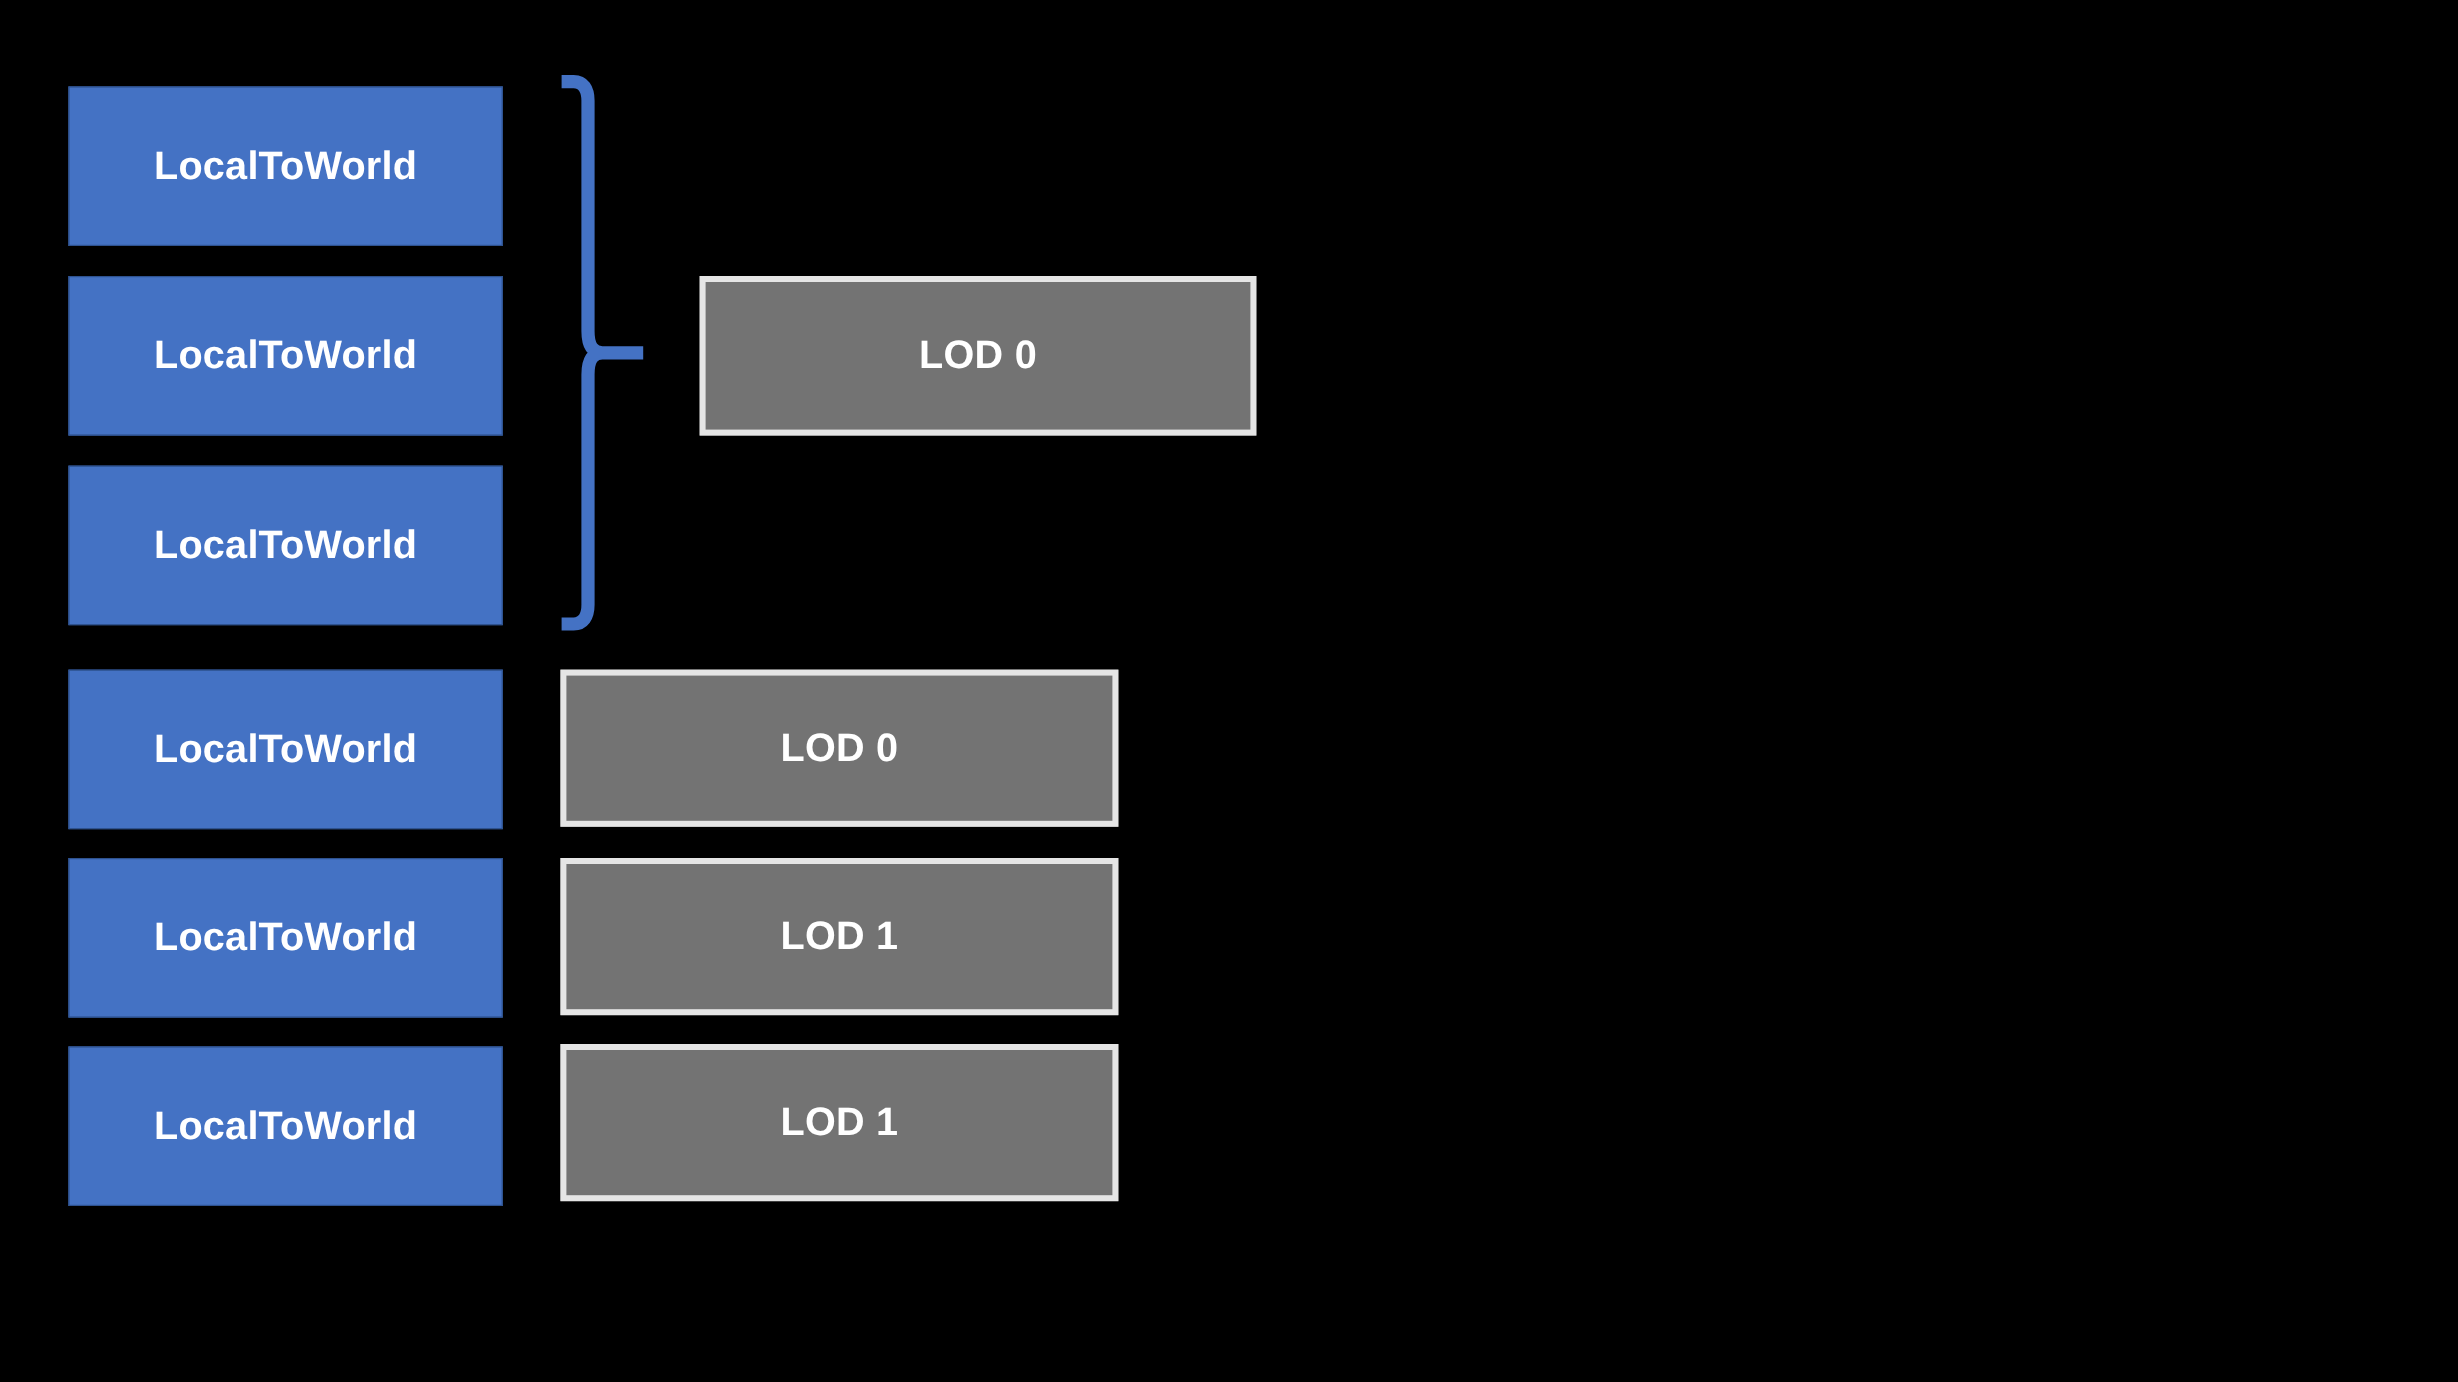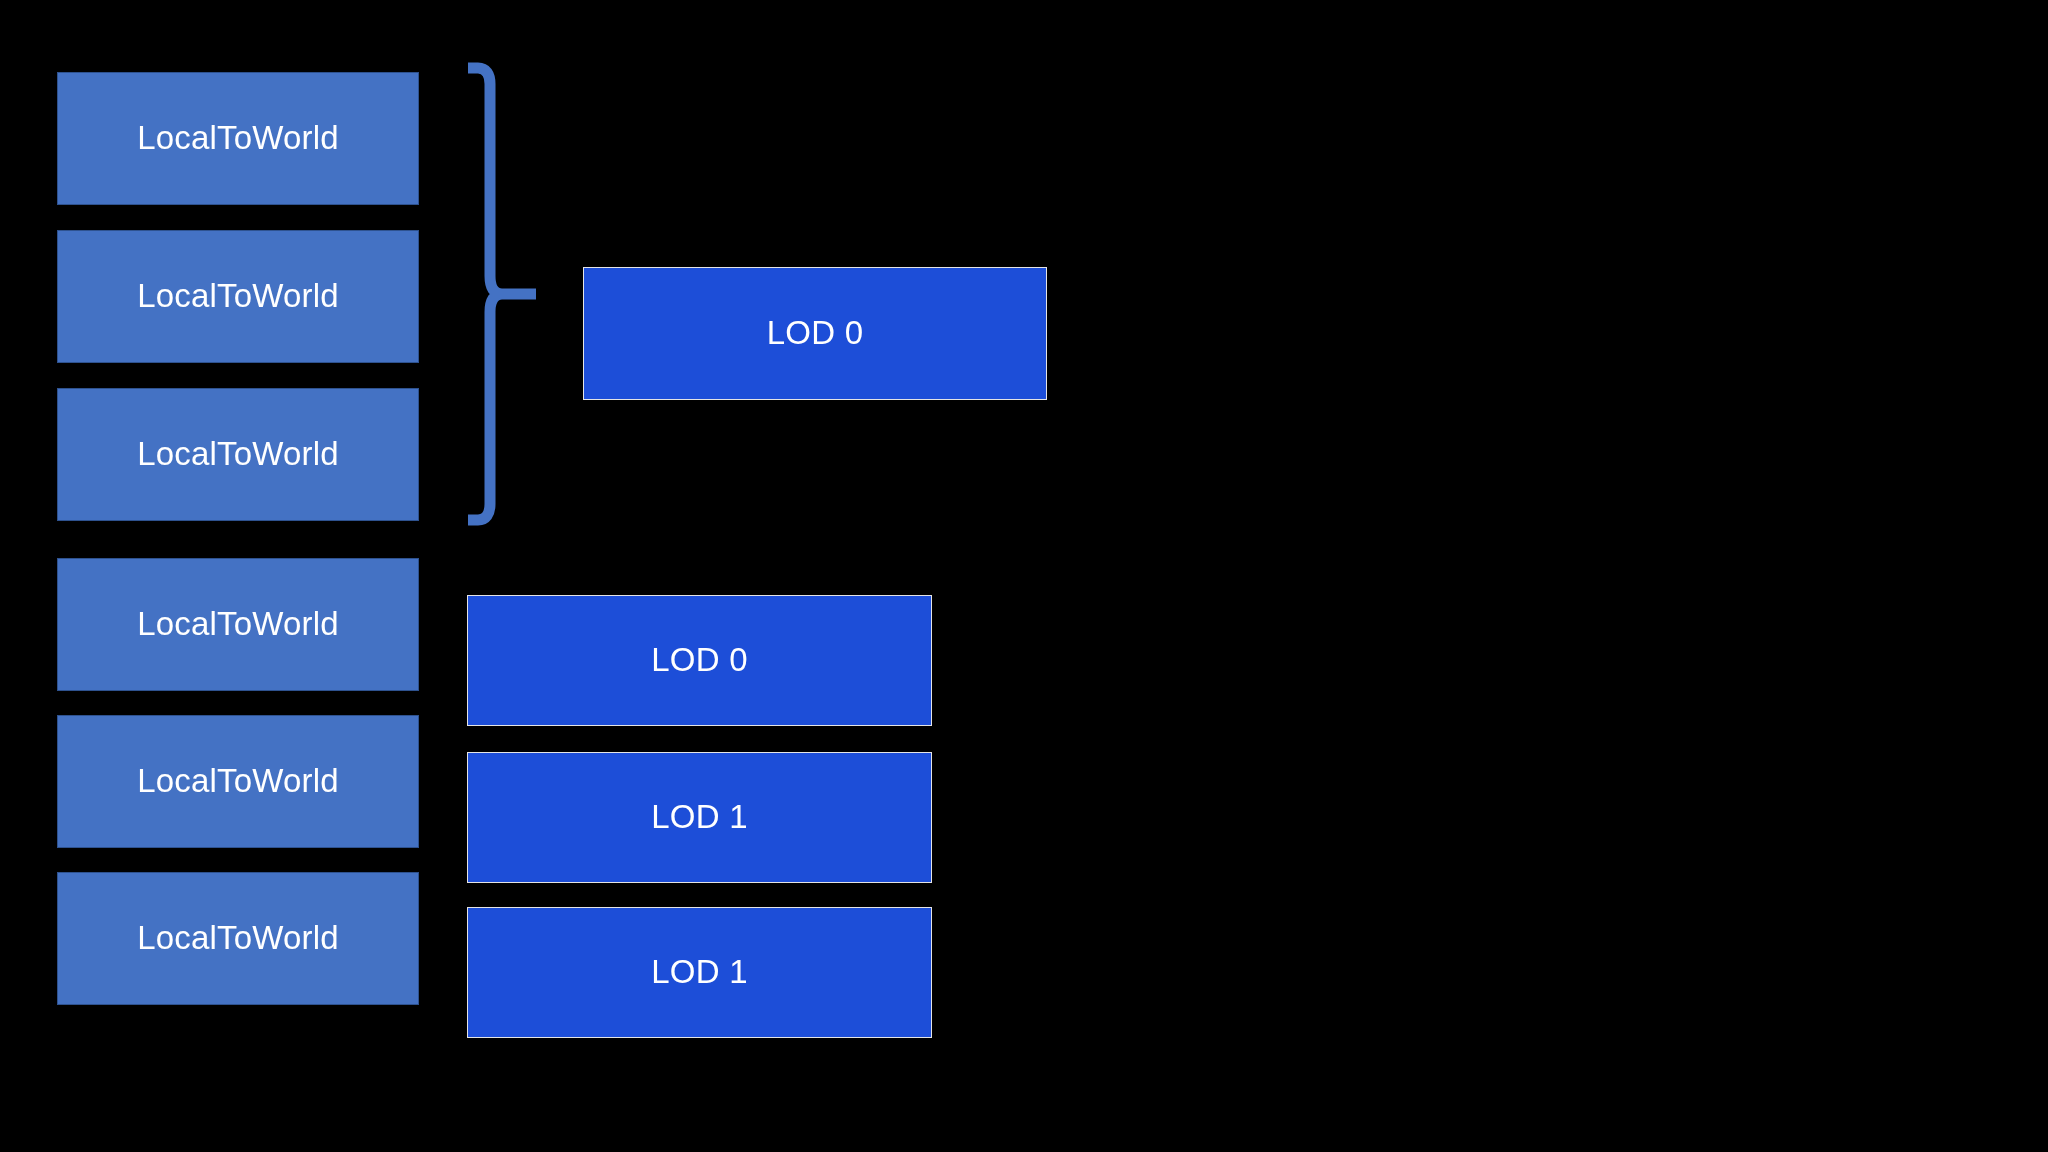--- a/index.html
+++ b/index.html
@@ -19,35 +19,34 @@
     overflow: hidden;
   }
   .node {
     position: absolute;
     box-sizing: border-box;
     display: flex;
     align-items: center;
     justify-content: center;
     color: #FFFFFF;
     font-size: 33px;
-    font-weight: 400;
+    font-weight: 700;
     letter-spacing: 0.2px;
     line-height: 1.1;
     text-align: center;
     white-space: nowrap;
     user-select: none;
   }
   .node-blue {
     background: #4472C4;
     border: 1px solid #2E528F;
   }
   .node-orange {
-    background: #1d4ed8;
-    border: 1px solid #e5e5e5;
-    margin-top: 37px;
+    background: #737373;
+    border: 5px solid #e5e5e5;
   }
   .brace {
     position: absolute;
     pointer-events: none;
   }
   .brace svg {
     display: block;
     overflow: visible;
   }
 </style>

